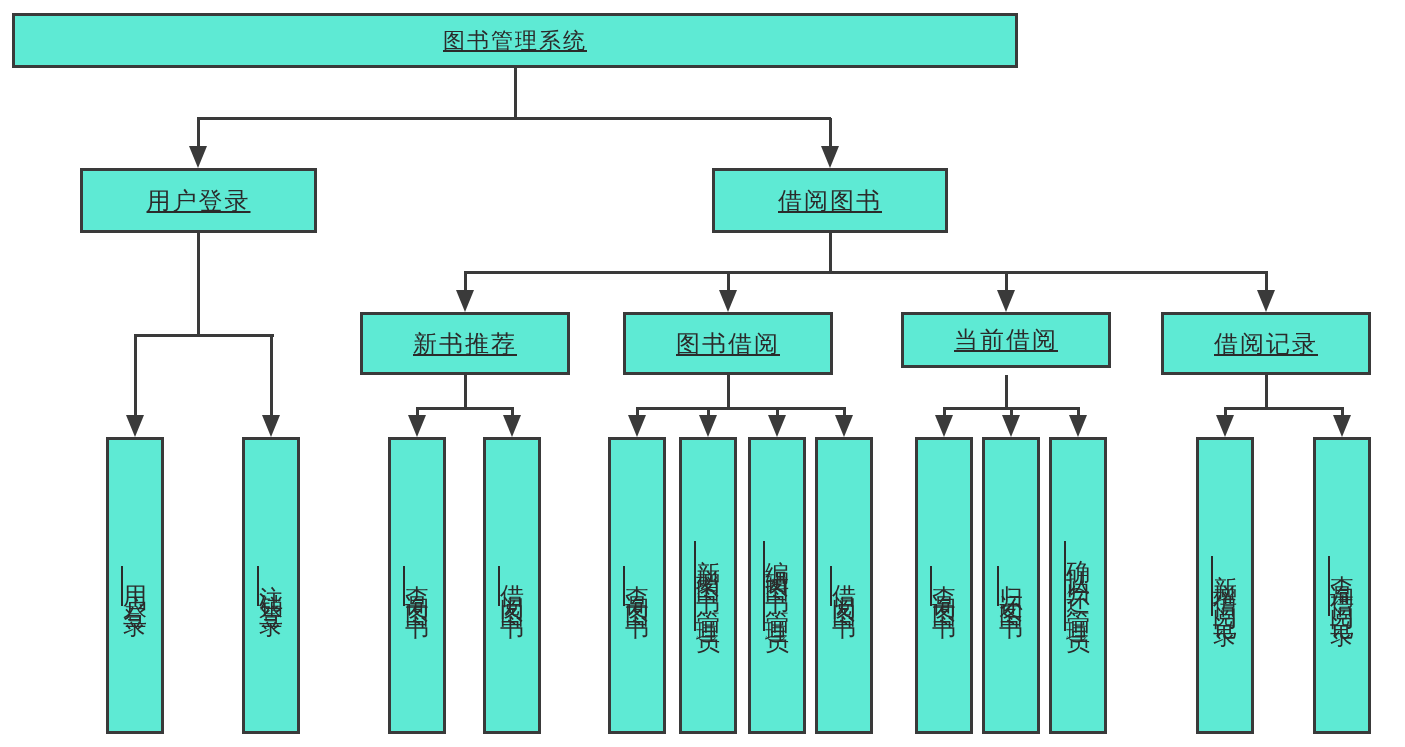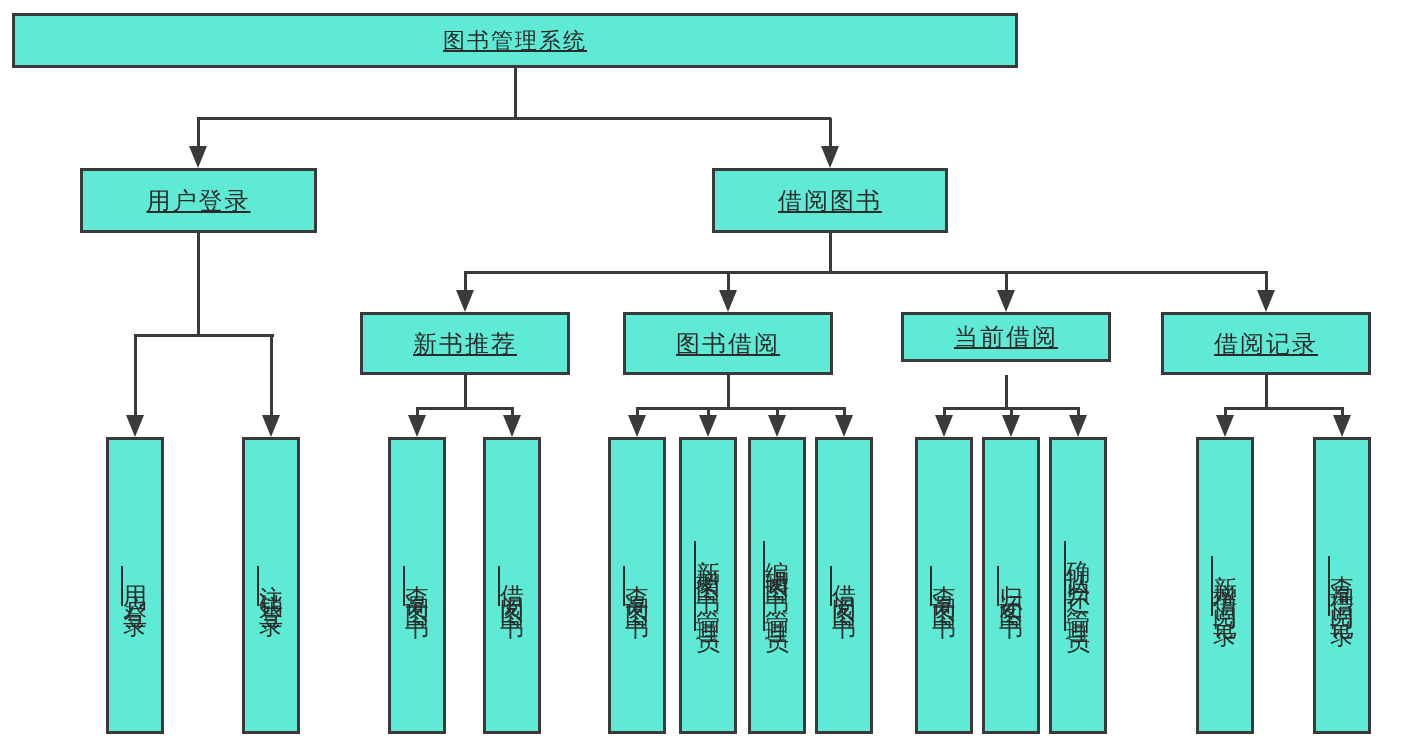--- a/index.html
+++ b/index.html
@@ -80,21 +80,21 @@
   <div class="ah" style="left:997px;top:290px;"></div>
   <div class="vline" style="left:1265px;top:272px;height:20px;"></div>
   <div class="ah" style="left:1257px;top:290px;"></div>
 
   <div class="box" style="left:360px;top:312px;width:210px;height:63px;">
     <span class="lbl lvl-lbl">新书推荐</span>
   </div>
   <div class="box" style="left:623px;top:312px;width:210px;height:63px;">
     <span class="lbl lvl-lbl">图书借阅</span>
   </div>
-  <div class="box" style="left:901px;top:312px;width:210px;height:50px;">
+  <div class="box" style="left:901px;top:312px;width:210px;height:56px;">
     <span class="lbl lvl-lbl">当前借阅</span>
   </div>
   <div class="box" style="left:1161px;top:312px;width:210px;height:63px;">
     <span class="lbl lvl-lbl">借阅记录</span>
   </div>
 
   <div class="vline" style="left:464px;top:375px;height:33px;"></div>
   <div class="hline" style="left:416px;top:407px;width:98px;"></div>
   <div class="vline" style="left:416px;top:408px;height:12px;"></div>
   <div class="ah" style="left:408px;top:415px;"></div>

